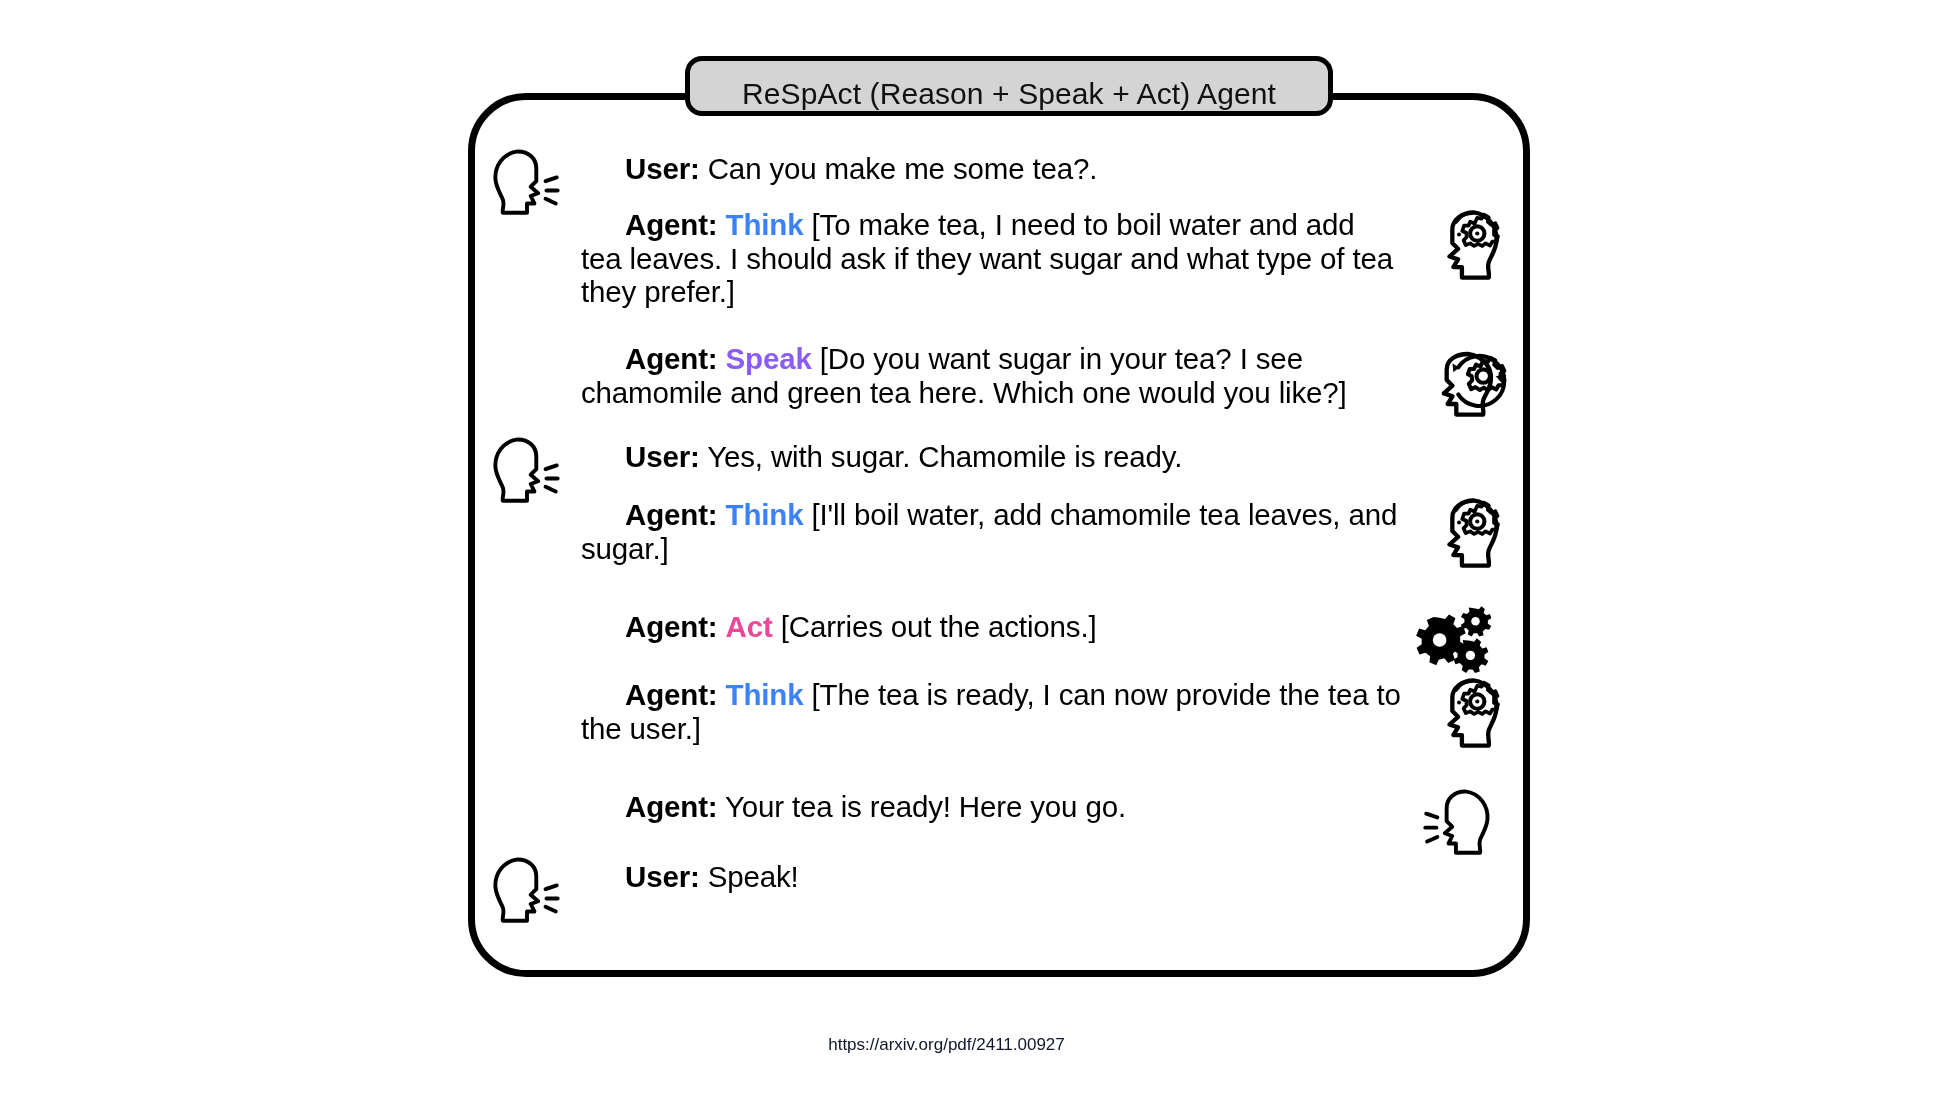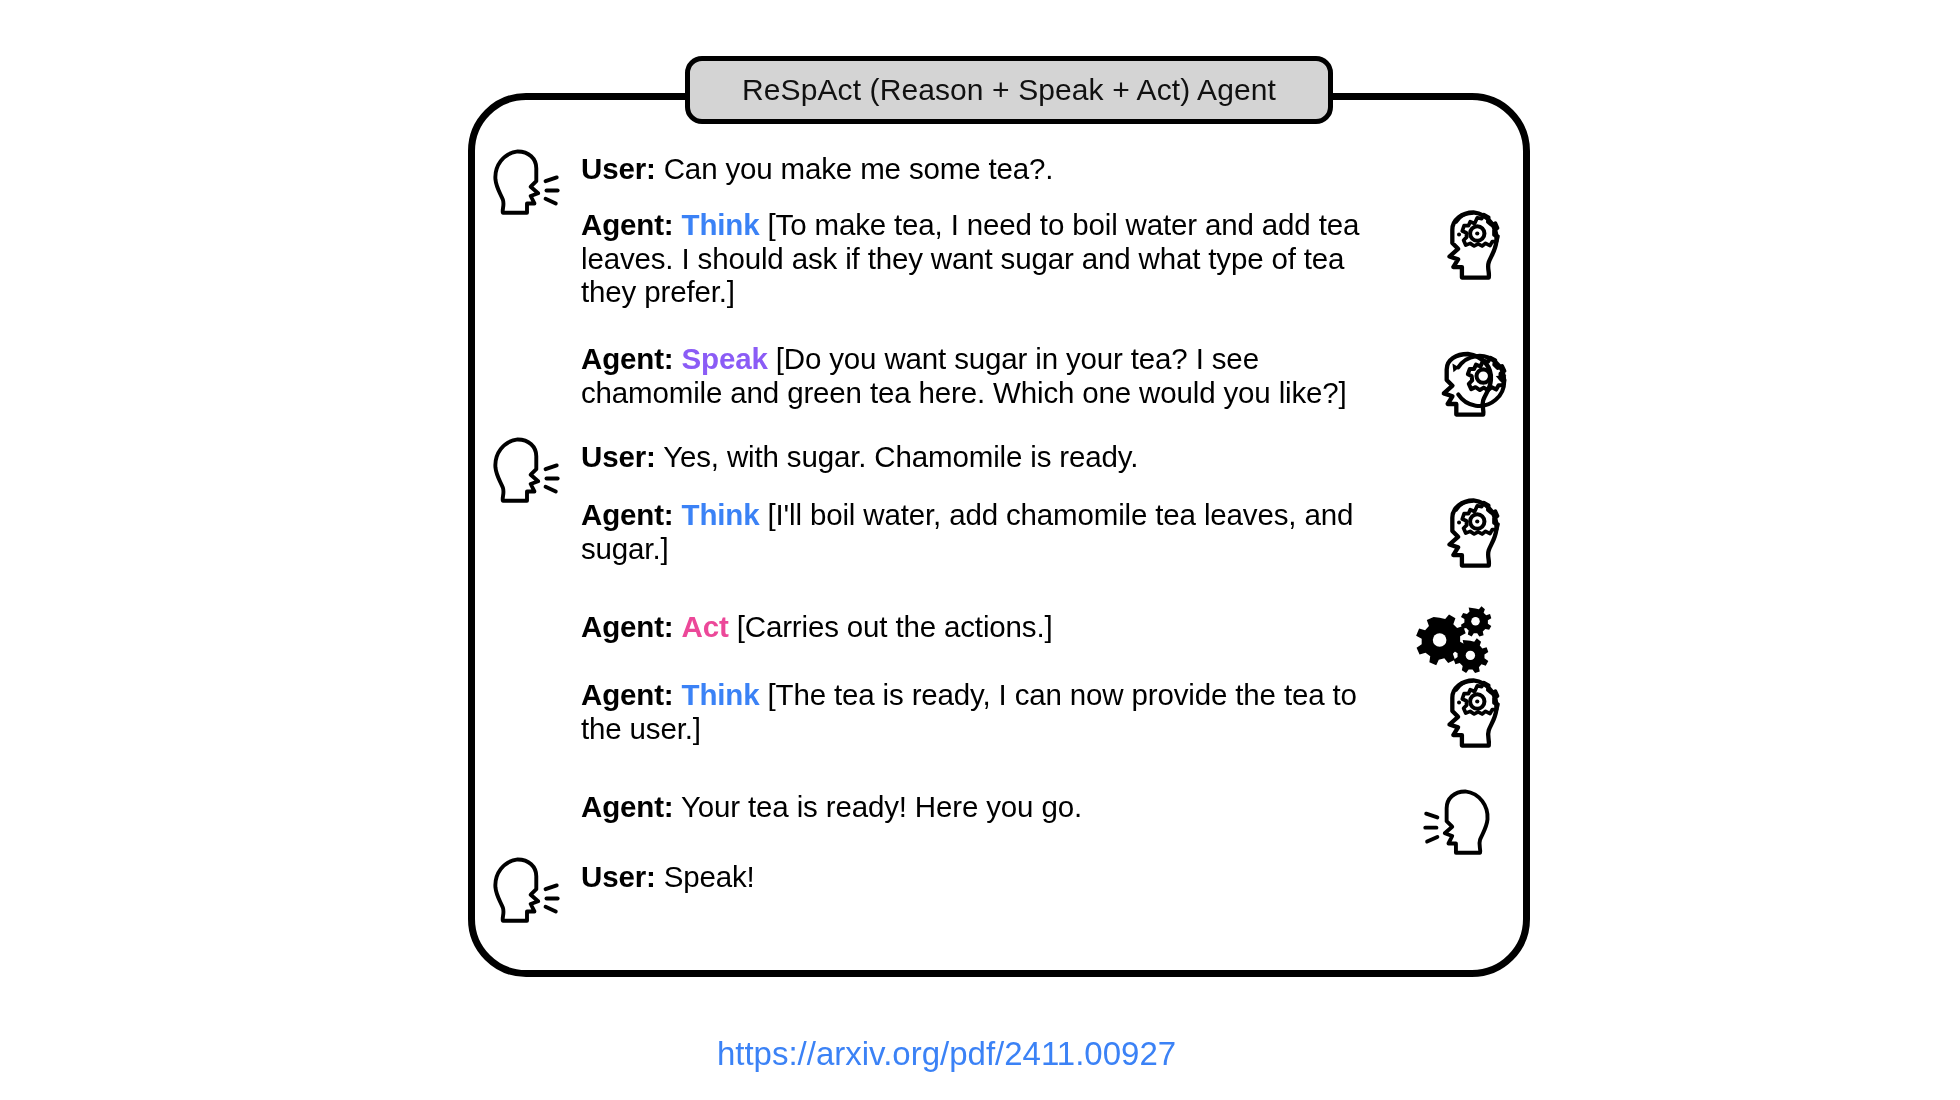--- a/index.html
+++ b/index.html
@@ -27,27 +27,27 @@
     box-sizing: border-box;
     background: #ffffff;
   }
 
   
   #title-pill {
     position: absolute;
     left: 685px;
     top: 56px;
     width: 648px;
-    height: 68px;
+    height: 60px;
     background: #d4d4d4;
     border: 5px solid #000000;
     border-radius: 17px;
     box-sizing: border-box;
     display: flex;
-    align-items: center;
+    align-items: flex-end;
     justify-content: center;
     z-index: 5;
   }
   #title-pill .title-text {
     font-size: 30px;
     color: #111111;
     letter-spacing: 0.1px;
     white-space: nowrap;
   }
 
@@ -87,37 +87,38 @@
     left: 113px;
     width: 820px;
     font-size: 29.5px;
     line-height: 33.5px;
     color: #000000;
     letter-spacing: -0.15px;
   }
   .msg-text .speaker {
     font-weight: bold;
     color: #000000;
+    margin-left: 44px;
   }
   .msg-text .mode {
     font-weight: bold;
   }
   .mode.think  { color: #3b82f6; }
   .mode.speak  { color: #8b5cf6; }
   .mode.act    { color: #ec4899; }
 
   
   #source-caption {
     position: absolute;
     left: 0;
     top: 1035px;
     width: 1893px;
     text-align: center;
-    font-size: 33px;
-    color: #3b82f6;
+    font-size: 17px;
+    color: #0f172a;
   }
   .src-inner { display: inline-block; }
 </style>
 </head>
 <body>
 
 <div id="title-pill">
   <span class="title-text">ReSpAct (Reason + Speak + Act) Agent</span>
 </div>
 

